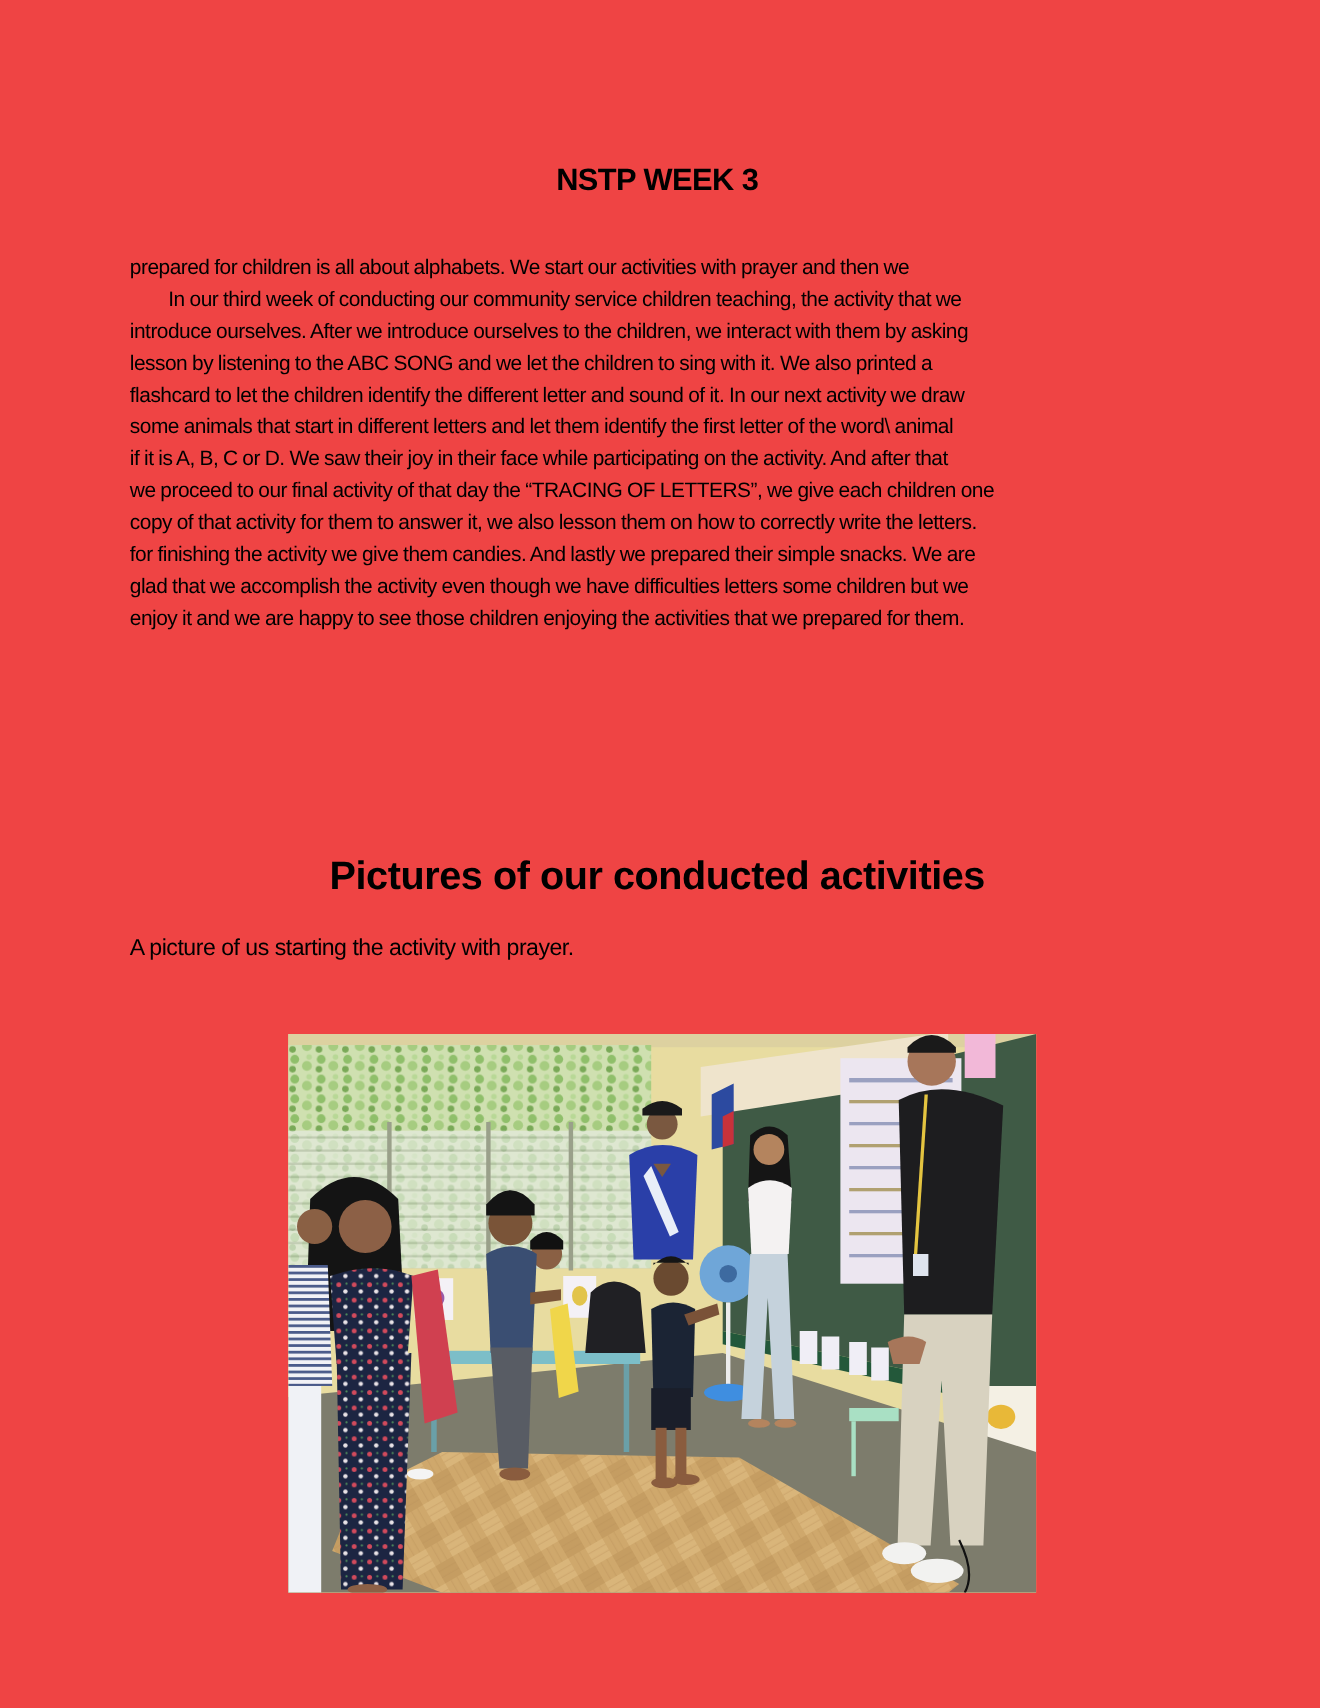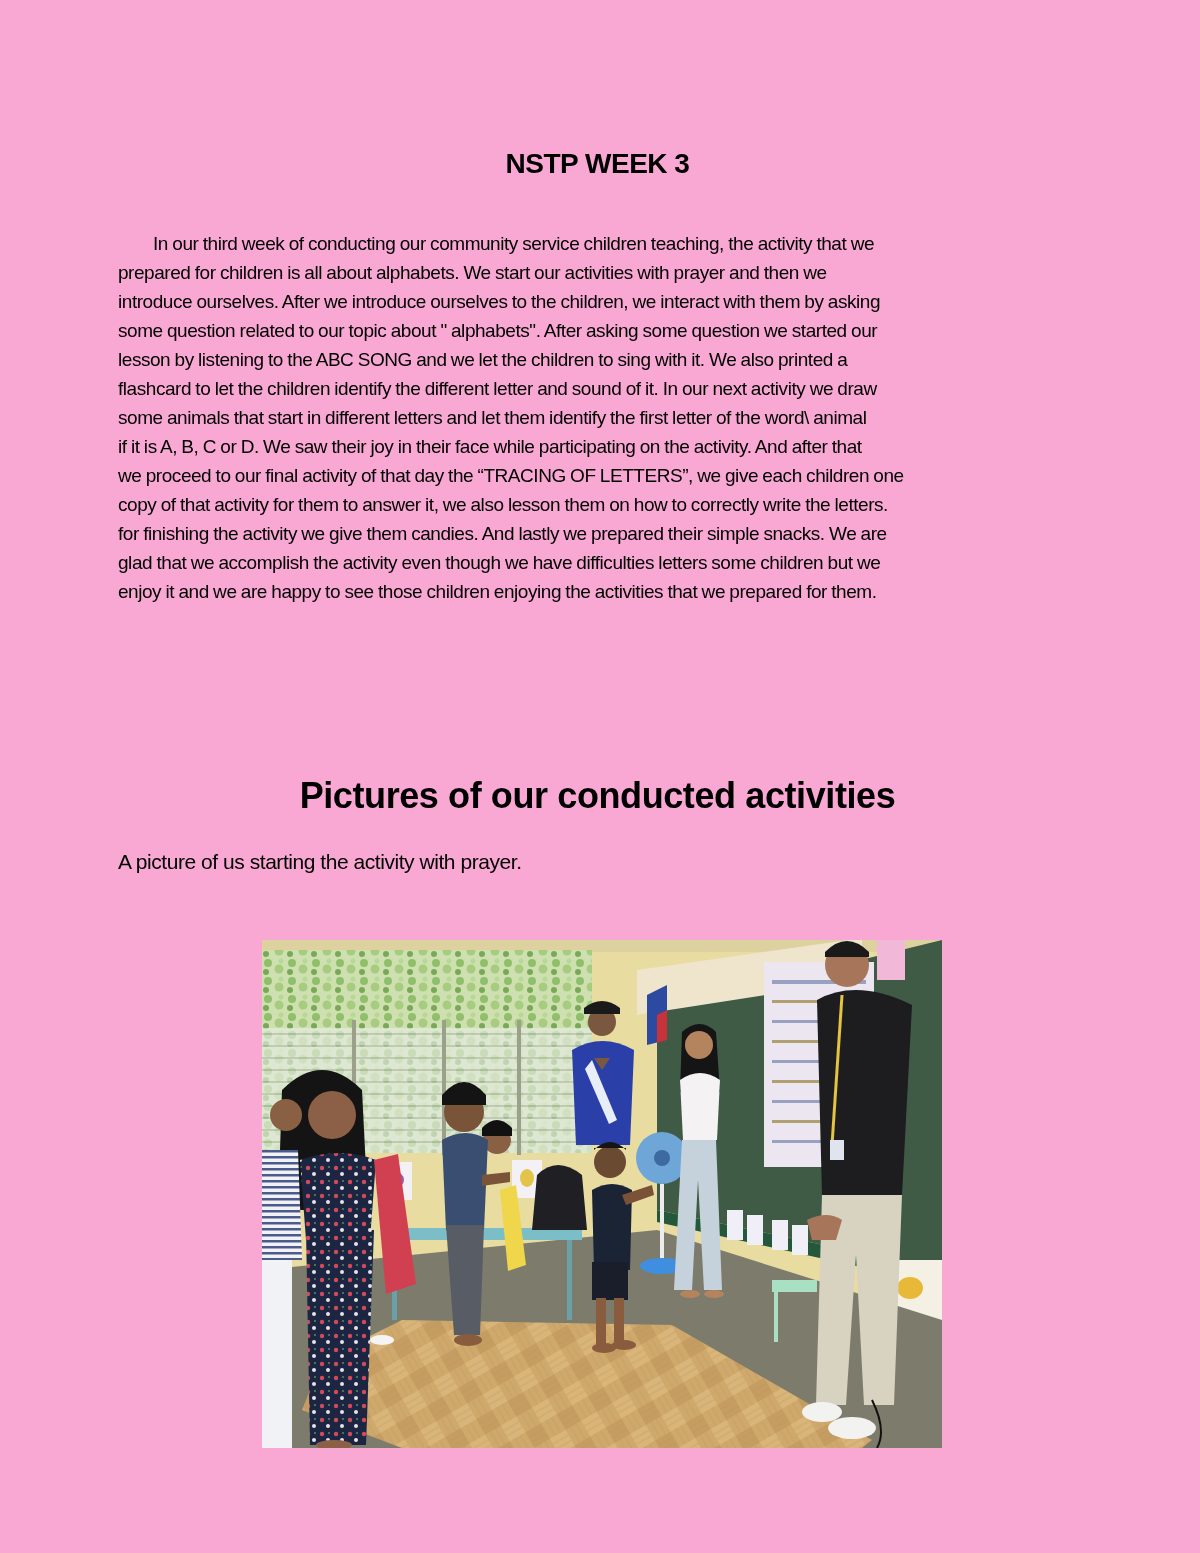--- a/index.html
+++ b/index.html
@@ -13,21 +13,21 @@
       position: relative;
       overflow: hidden;
       font-family: "Liberation Sans", "DejaVu Sans", sans-serif;
       color: #000000;
     }
     .page {
       position: absolute;
       left: 0; top: 0;
       width: 1200px;
       height: 1553px;
-      background: #f9a8d4;
+      background: #ef4444;
     }
     .doc-title {
       position: absolute;
       left: 0;
       width: 1195px;
       top: 146px;
       text-align: center;
       font-size: 28px;
       font-weight: bold;
       letter-spacing: -0.5px;
@@ -90,24 +90,23 @@
     }
   </style>
 </head>
 <body>
 
 <div class="page">
 
   <h1 class="doc-title">NSTP WEEK 3</h1>
 
   <p class="body-paragraph">
+    <span class="line">prepared for children is all about alphabets. We  start our activities  with prayer and then we</span>
     <span class="line first">In our third week of conducting our community service children teaching, the activity that we</span>
-    <span class="line">prepared for children is all about alphabets. We  start our activities  with prayer and then we</span>
     <span class="line">introduce ourselves. After we introduce ourselves to the children, we interact with them by asking</span>
-    <span class="line">some question related to our topic about  " alphabets". After asking some question we started our</span>
     <span class="line">lesson by listening to the ABC SONG and we let the children to sing with it. We also printed a</span>
     <span class="line">flashcard to let the children identify the different letter and sound of it. In our next activity  we draw</span>
     <span class="line">some animals that start in different letters and let them identify the first letter of the word\ animal</span>
     <span class="line">if  it is A, B, C or D. We saw their joy in their face while participating on the activity. And after that</span>
     <span class="line">we proceed to our final activity of that day the “TRACING OF LETTERS”, we give each children one</span>
     <span class="line">copy of that activity for them to answer it, we also lesson them on how to correctly write the letters.</span>
     <span class="line">for finishing the activity we give them candies. And lastly we prepared their simple snacks. We are</span>
     <span class="line">glad that we accomplish the activity even though we have difficulties letters some children but we</span>
     <span class="line">enjoy it and we are happy to see those children enjoying the activities that we prepared for them.</span>
   </p>

